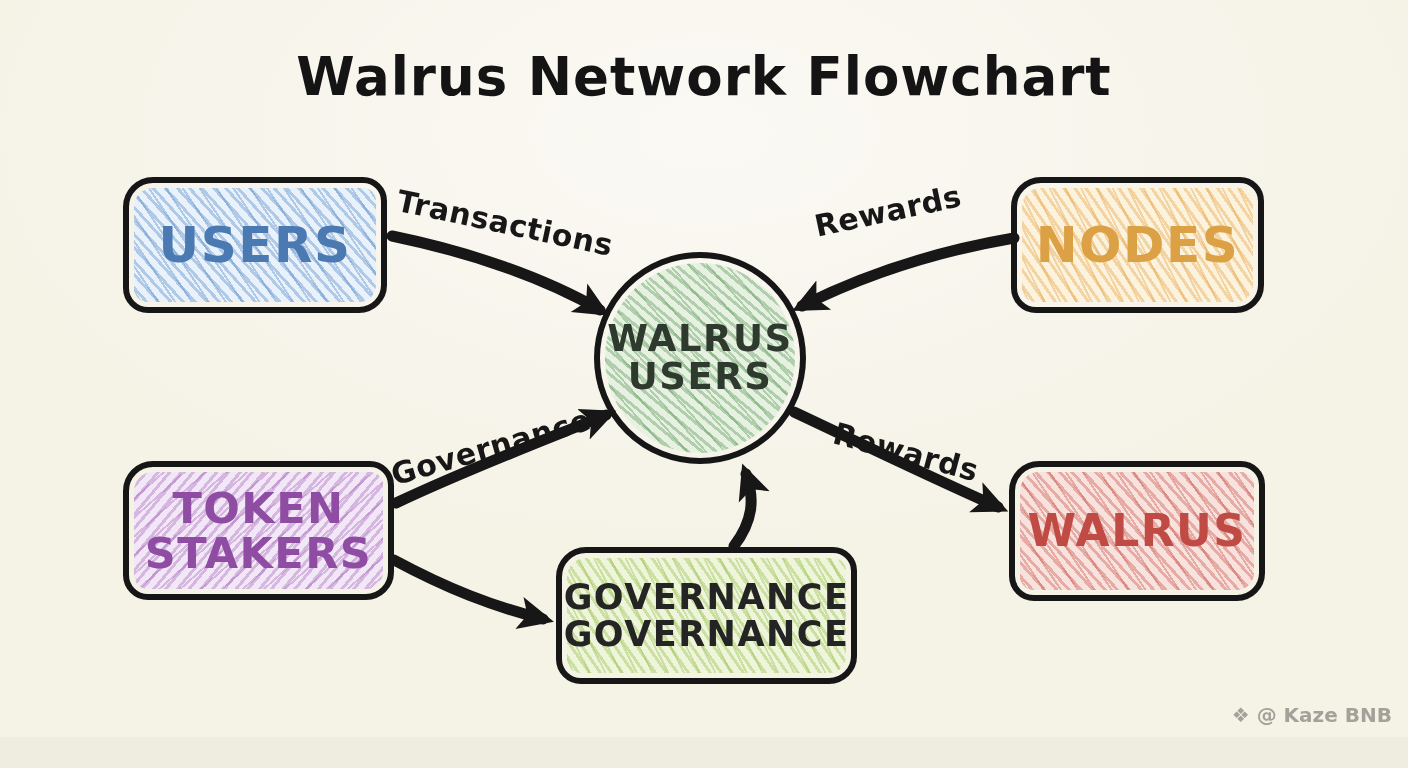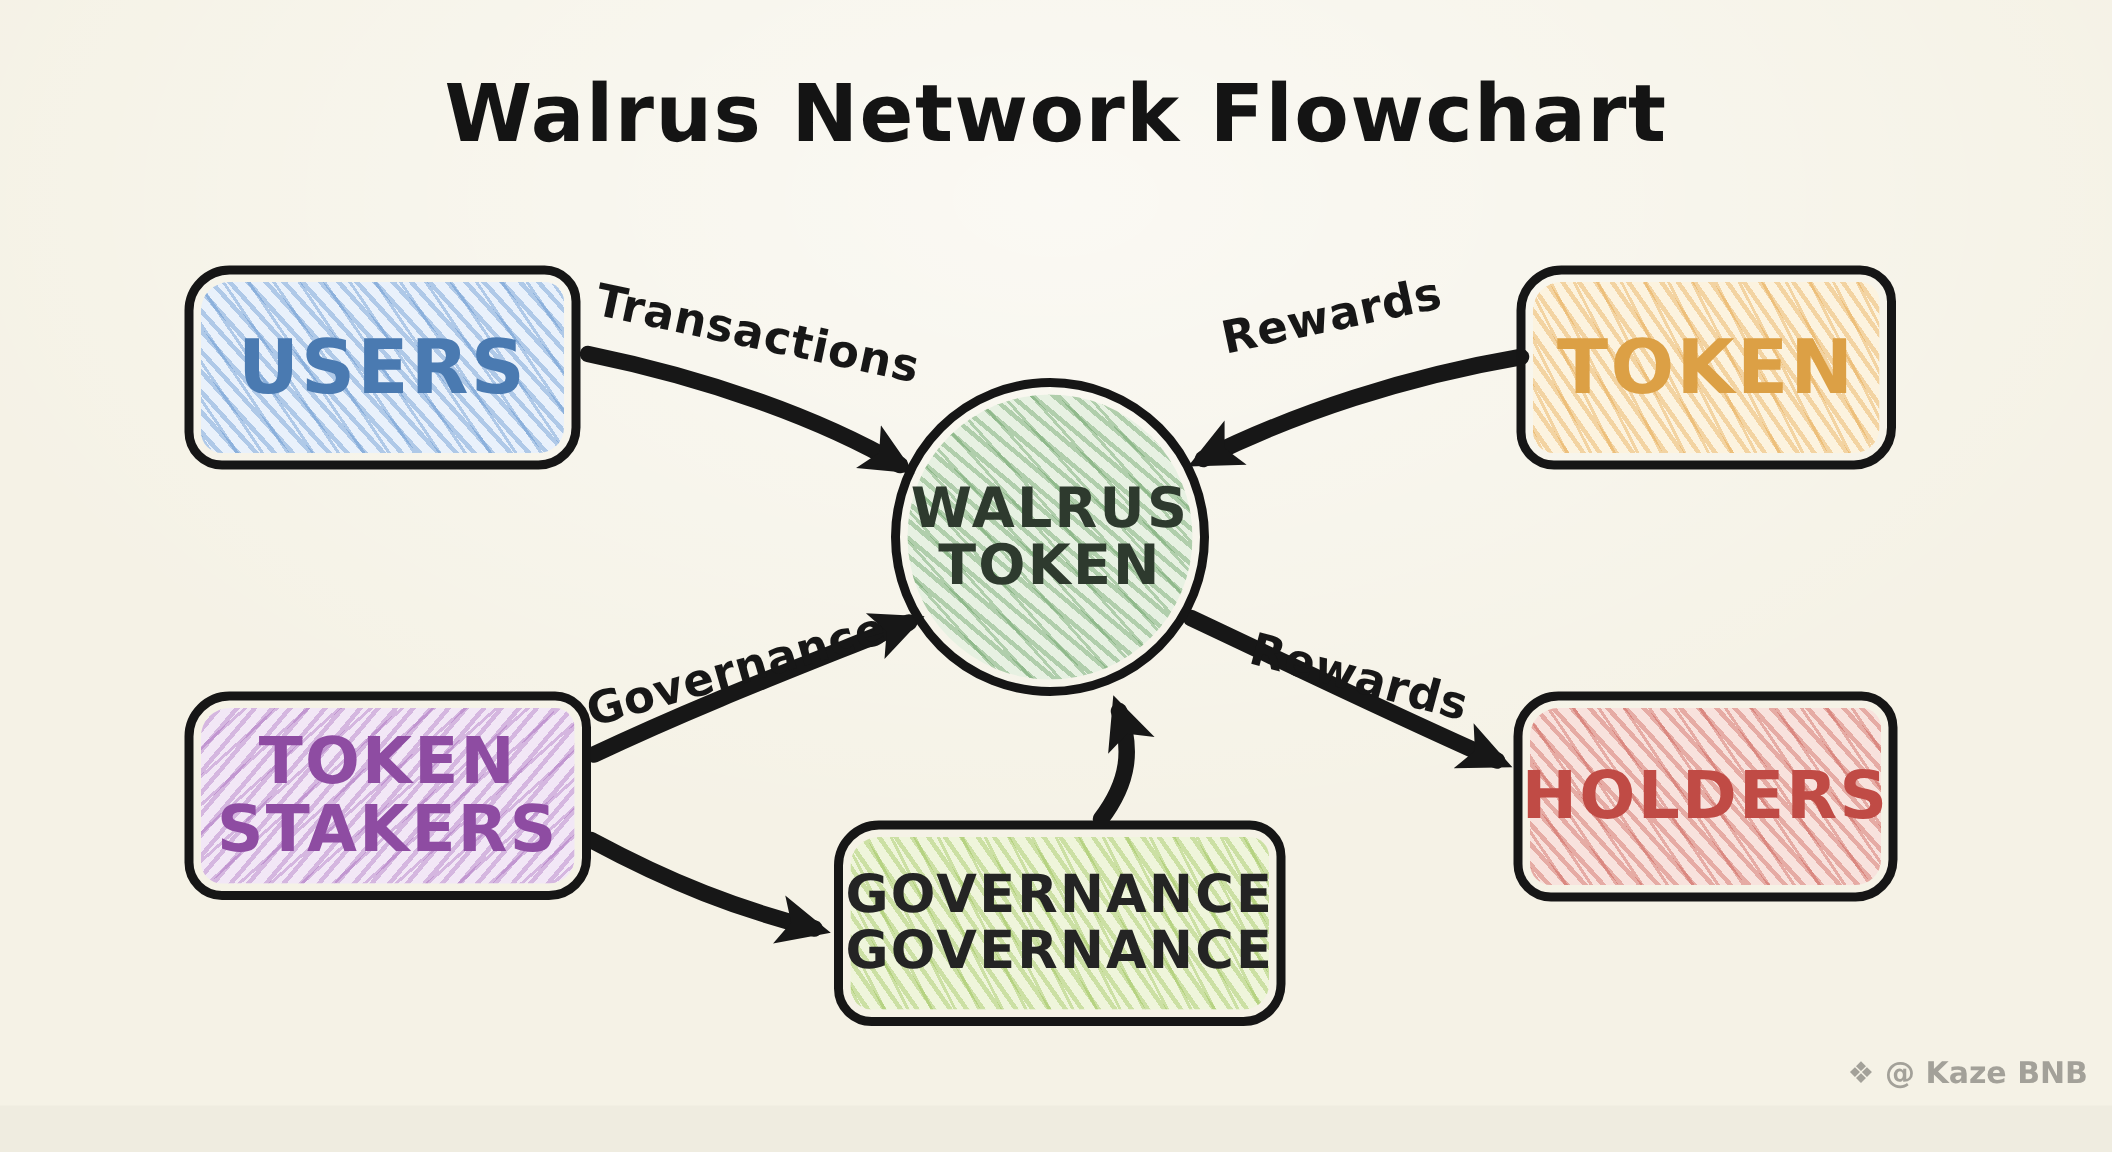--- a/index.html
+++ b/index.html
@@ -91,33 +91,33 @@
       <path d="M 394 560 C 448 589 492 606 543 619" marker-end="url(#ah)"></path>
       <path d="M 734 546 C 753 521 755 499 746 474" marker-end="url(#ah)"></path>
     </g>
   </svg>
 
   <div class="node box" style="left: 123px; top: 177px; width: 264px; height: 136px; font-size: 50px; background-image: repeating-linear-gradient(48deg, transparent 0px, transparent 6px, rgba(88, 141, 203, 0.4) 6px, rgba(88, 141, 203, 0.4) 9px), repeating-linear-gradient(56deg, transparent 0px, transparent 12px, rgba(88, 141, 203, 0.4) 12px, rgba(88, 141, 203, 0.4) 14px); background-color: rgb(233, 241, 251); color: rgb(74, 122, 177);">
     <span>USERS</span>
   </div>
 
   <div class="node box" style="left: 1011px; top: 177px; width: 253px; height: 136px; font-size: 50px; background-image: repeating-linear-gradient(55deg, transparent 0px, transparent 6px, rgba(228, 160, 62, 0.38) 6px, rgba(228, 160, 62, 0.38) 9px), repeating-linear-gradient(63deg, transparent 0px, transparent 12px, rgba(228, 160, 62, 0.38) 12px, rgba(228, 160, 62, 0.38) 14px); background-color: rgb(252, 243, 223); color: rgb(220, 160, 69);">
-    <span>TOKEN</span>
+    <span>NODES</span>
   </div>
 
   <div class="node circle" style="left: 594px; top: 252px; width: 212px; height: 212px; font-size: 37px; background-image: repeating-linear-gradient(40deg, transparent 0px, transparent 6px, rgba(101, 158, 97, 0.42) 6px, rgba(101, 158, 97, 0.42) 9px), repeating-linear-gradient(48deg, transparent 0px, transparent 12px, rgba(101, 158, 97, 0.42) 12px, rgba(101, 158, 97, 0.42) 14px); background-color: rgb(231, 241, 226); color: rgb(46, 58, 46);">
-    <span>WALRUS TOKEN</span>
+    <span>WALRUS USERS</span>
   </div>
 
   <div class="node box" style="left: 123px; top: 461px; width: 271px; height: 139px; font-size: 43px; background-image: repeating-linear-gradient(130deg, transparent 0px, transparent 6px, rgba(158, 92, 182, 0.35) 6px, rgba(158, 92, 182, 0.35) 9px), repeating-linear-gradient(138deg, transparent 0px, transparent 12px, rgba(158, 92, 182, 0.35) 12px, rgba(158, 92, 182, 0.35) 14px); background-color: rgb(242, 231, 246); color: rgb(142, 76, 162);">
     <span>TOKEN STAKERS</span>
   </div>
 
   <div class="node box" style="left: 1009px; top: 461px; width: 256px; height: 140px; font-size: 44px; background-image: repeating-linear-gradient(48deg, transparent 0px, transparent 6px, rgba(200, 82, 72, 0.38) 6px, rgba(200, 82, 72, 0.38) 9px), repeating-linear-gradient(56deg, transparent 0px, transparent 12px, rgba(200, 82, 72, 0.38) 12px, rgba(200, 82, 72, 0.38) 14px); background-color: rgb(248, 226, 221); color: rgb(192, 75, 69);">
-    <span>HOLDERS</span>
+    <span>WALRUS</span>
   </div>
 
   <div class="node box" style="left: 556px; top: 547px; width: 301px; height: 137px; font-size: 35px; background-image: repeating-linear-gradient(55deg, transparent 0px, transparent 6px, rgba(150, 192, 80, 0.4) 6px, rgba(150, 192, 80, 0.4) 9px), repeating-linear-gradient(63deg, transparent 0px, transparent 12px, rgba(150, 192, 80, 0.4) 12px, rgba(150, 192, 80, 0.4) 14px); background-color: rgb(239, 245, 219); color: rgb(36, 36, 36);">
     <span>GOVERNANCE GOVERNANCE</span>
   </div>
 
   <div class="edge-label" style="left:505px; top:223px; --rot:12deg;">Transactions</div>
   <div class="edge-label" style="left:888px; top:211px; --rot:-12deg;">Rewards</div>
   <div class="edge-label" style="left:491px; top:447px; --rot:-16deg;">Governance</div>
   <div class="edge-label" style="left:906px; top:452px; --rot:15deg;">Rewards</div>

